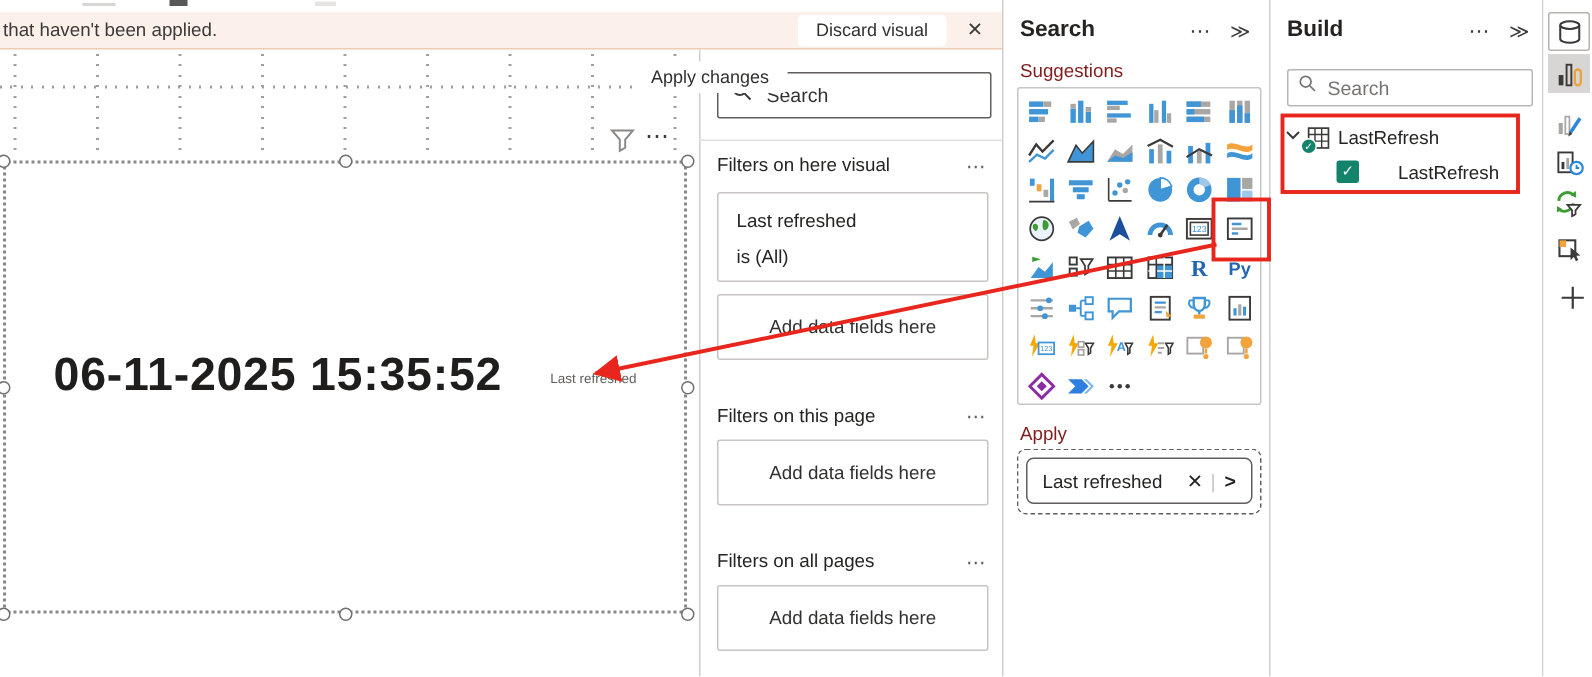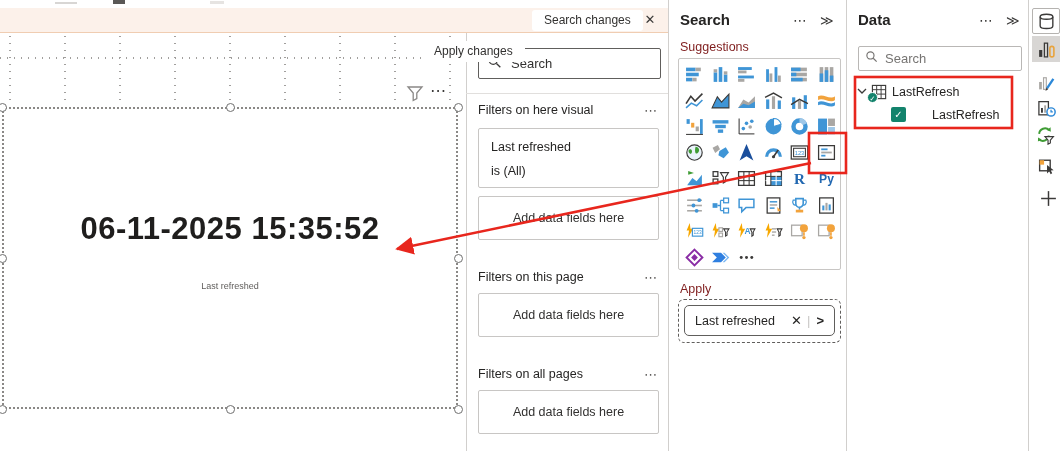--- a/index.html
+++ b/index.html
@@ -18,21 +18,21 @@
   .banner-btn { position:absolute; top:2px; height:21px; background:#fff; border:none; border-radius:3px; font-size:12px; color:#323130; padding:0 12px; line-height:21px; cursor:pointer; font-family:inherit; }
   .btn-apply { left:422px;margin-top:31px; }
   .btn-discard { left:532px; }
   .banner-close { position:absolute; left:641px; top:3px; width:18px; height:18px; font-size:13px; color:#3b3a39; text-align:center; line-height:18px; cursor:pointer; }
 
   
   .gridv { position:absolute; top:36px; height:70px; width:2px; background-image:repeating-linear-gradient(to bottom,#a19f9d 0 1.3px,transparent 1.3px 7px); }
   .gridh { position:absolute; top:57px; left:0; width:462px; height:2px; background-image:repeating-linear-gradient(to right,#a19f9d 0 1.3px,transparent 1.3px 7px); }
 
   
-  .visual { position:absolute; left:2px; top:107px; width:456px; height:302px; background:#fff; border:2px dotted #8a8886; display:flex; flex-direction:column; align-items:center; justify-content:center;gap:32px; }
+  .visual { position:absolute; left:2px; top:107px; width:456px; height:302px; background:#fff; border:2px dotted #8a8886; display:flex; flex-direction:row; align-items:center; justify-content:center;gap:32px; }
   .callout-value { font-size:31px; font-weight:700; letter-spacing:0.5px; color:#1f1e1d; transform:translateY(-8px); }
   .callout-caption { font-size:9px; color:#605e5c; transform:translateY(-6px); }
   .handle { position:absolute; width:9px; height:9px; border-radius:50%; background:#fff; border:1.5px solid #707070; z-index:5; }
   .vis-funnel { position:absolute; left:406px; top:85px; }
   .vis-ellipsis { position:absolute; left:430px; top:81px; font-size:16px; color:#3b3a39; letter-spacing:1px; cursor:pointer; }
 
   
   .vdiv { position:absolute; top:0; width:1px; height:451px; background:#d1cfcd; }
 
   
@@ -86,22 +86,23 @@
 
 <div id="app">
 
   <div class="topstrip">
     <div class="ts-mark1"></div>
     <div class="ts-mark2"></div>
     <div class="ts-mark3"></div>
   </div>
 
   <div class="banner">
+    <span class="banner-msg">that haven't been applied.</span>
     <button class="banner-btn btn-apply">Apply changes</button>
-    <button class="banner-btn btn-discard">Search changes</button>
+    <button class="banner-btn btn-discard">Discard visual</button>
     <span class="banner-close">✕</span>
   </div>
 
   <div id="gridlines">
       <div class="gridv" style="left: 9px;"></div>
       <div class="gridv" style="left: 64px;"></div>
       <div class="gridv" style="left: 119px;"></div>
       <div class="gridv" style="left: 174px;"></div>
       <div class="gridv" style="left: 229px;"></div>
       <div class="gridv" style="left: 284px;"></div>
@@ -508,21 +509,21 @@
 
   <span class="fields-label" style="left:680px; top:282px;">Apply</span>
   <div class="fields-dash"></div>
   <div class="field-pill">
     <span class="lbl">Last refreshed</span>
     <span class="pill-x">✕</span>
     <span class="pill-sep">|</span>
     <span class="pill-gt">&gt;</span>
   </div>
 
-  <span class="pane-title" style="left:858px; top:11px;">Data</span>
+  <span class="pane-title" style="left:858px; top:11px;">Build</span>
   <span class="pane-dots" style="left:979px; top:12px;">⋯</span>
   <span class="pane-chev" style="left:1006px; top:13px;">≫</span>
   <div class="data-search">
     <span>
       <svg width="14" height="14" viewBox="0 0 18 18">
           <circle cx="7" cy="7" r="4.6" fill="none" stroke="#767472" stroke-width="1.5"></circle>
           <line x1="10.6" y1="10.6" x2="15" y2="15" stroke="#767472" stroke-width="1.5"></line>
         </svg>
     </span>
     <input placeholder="Search" style="">

